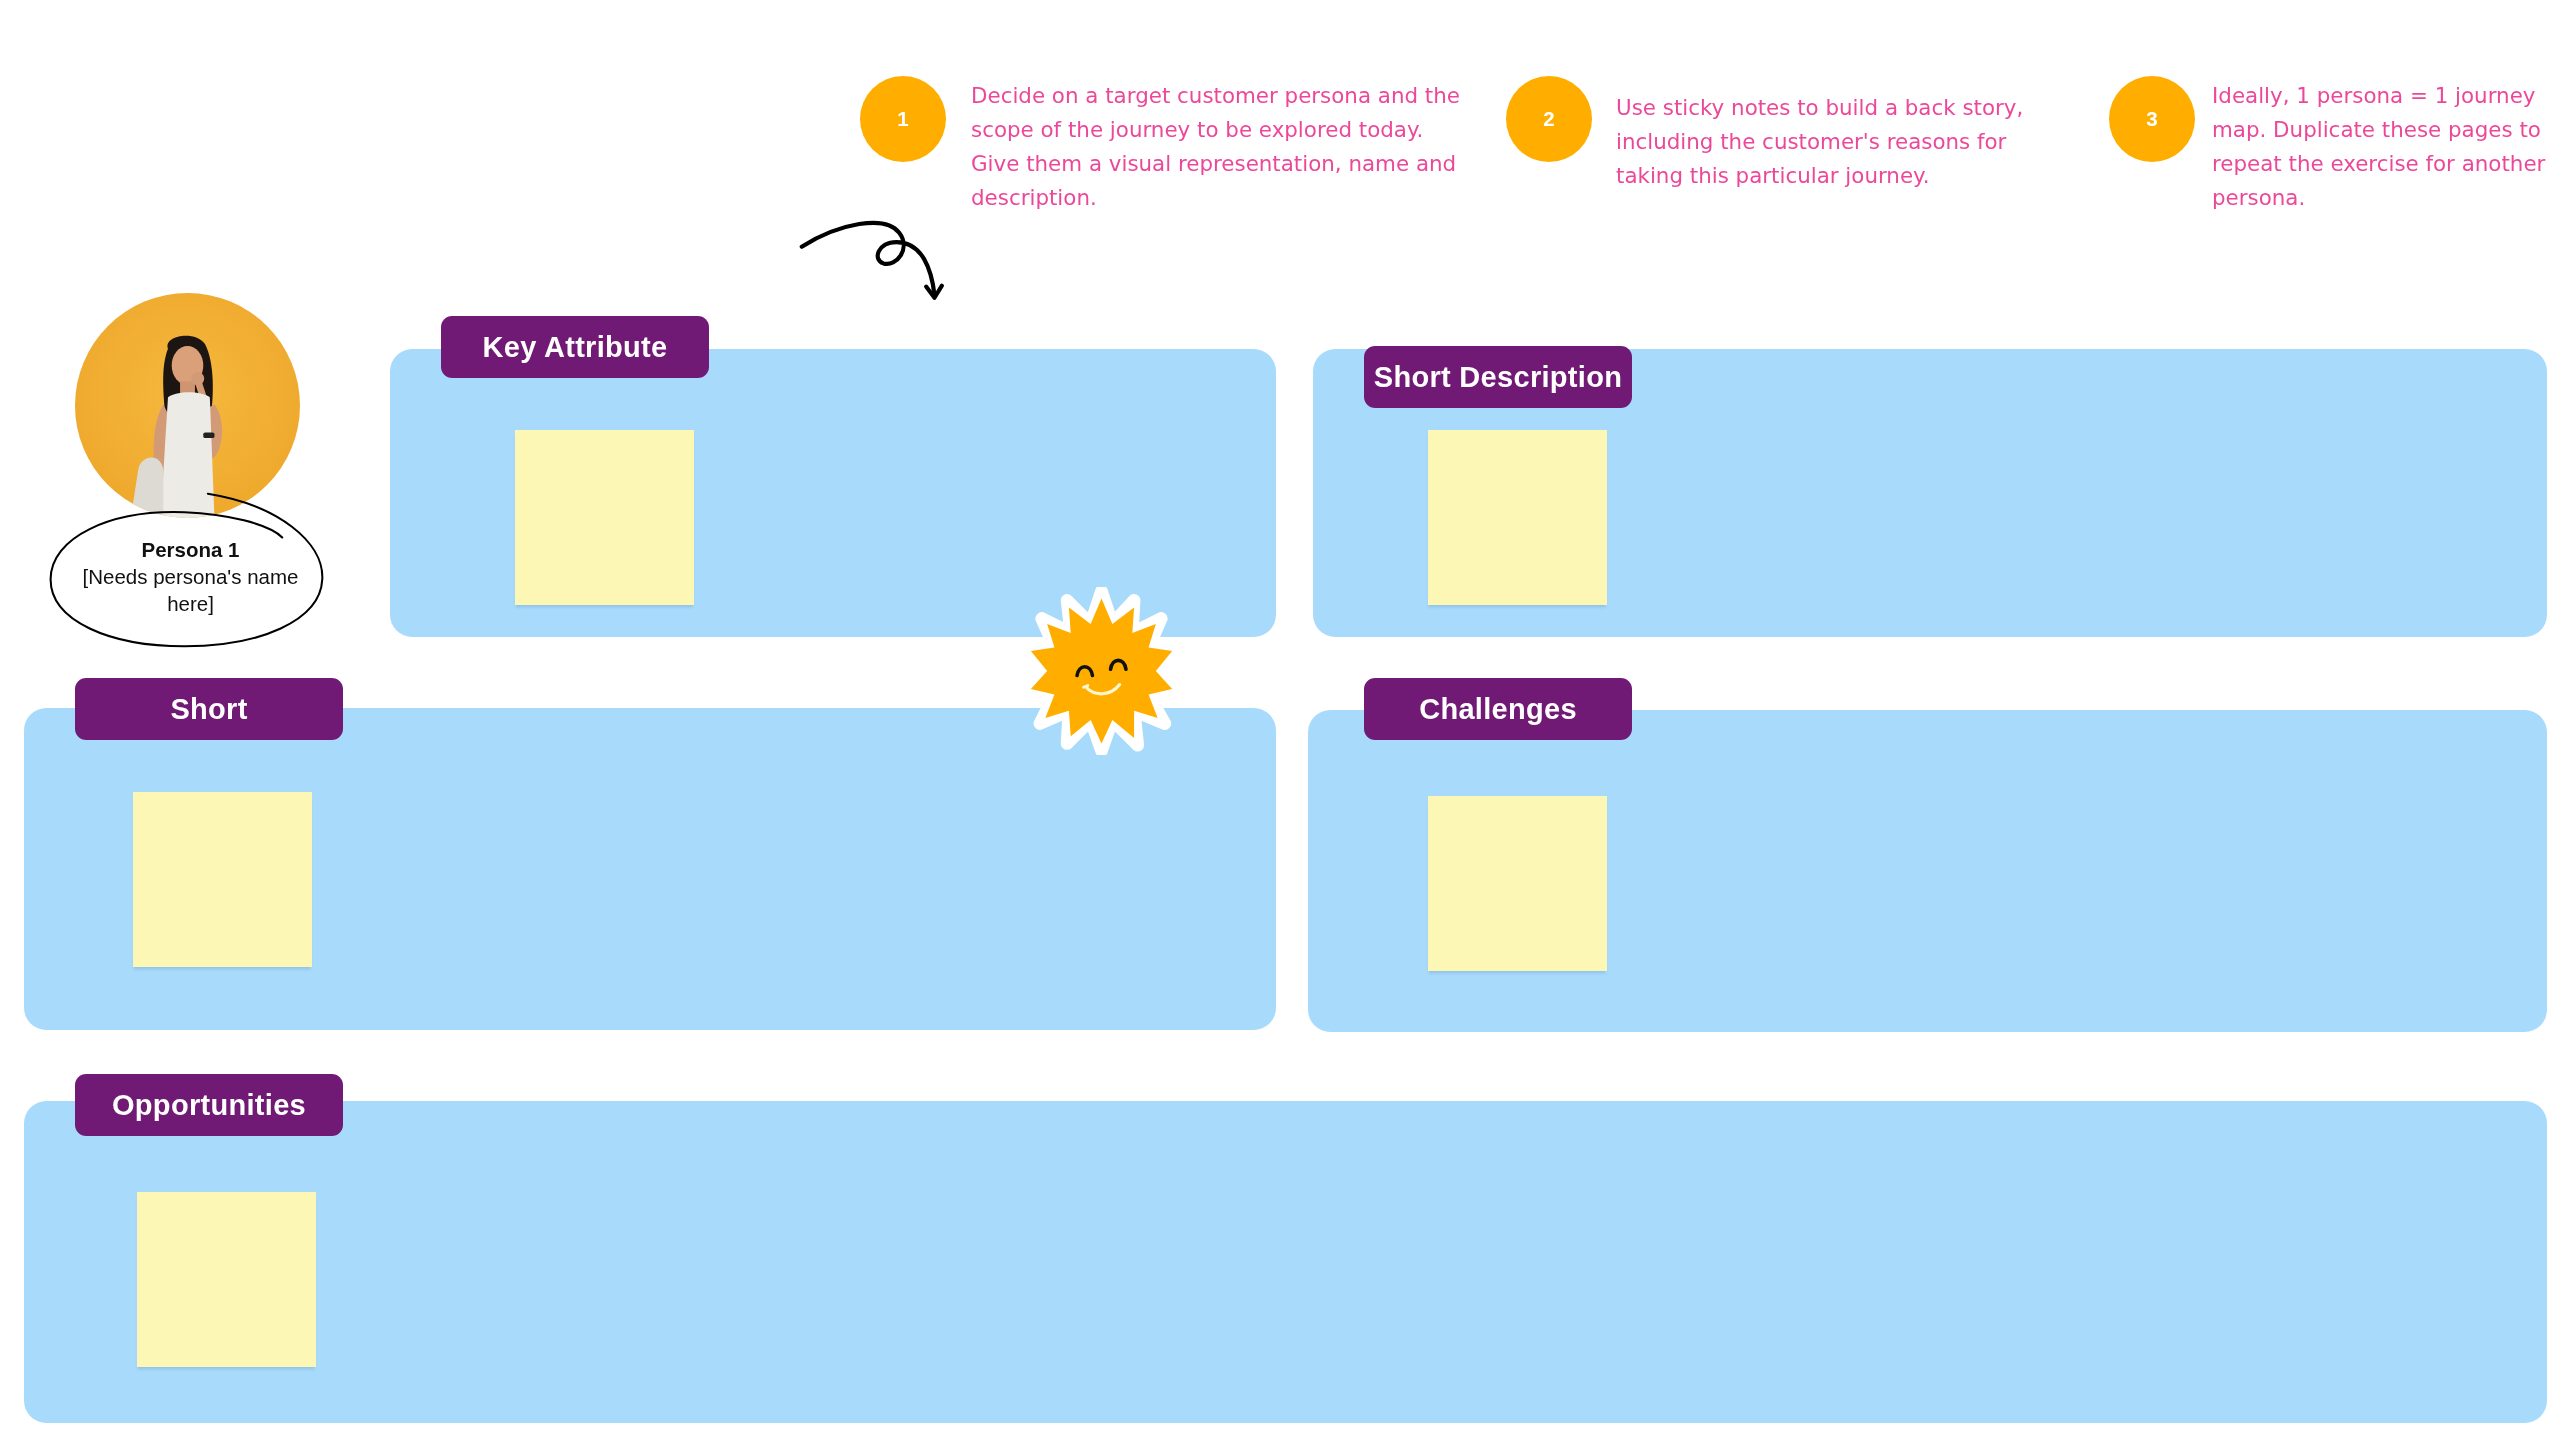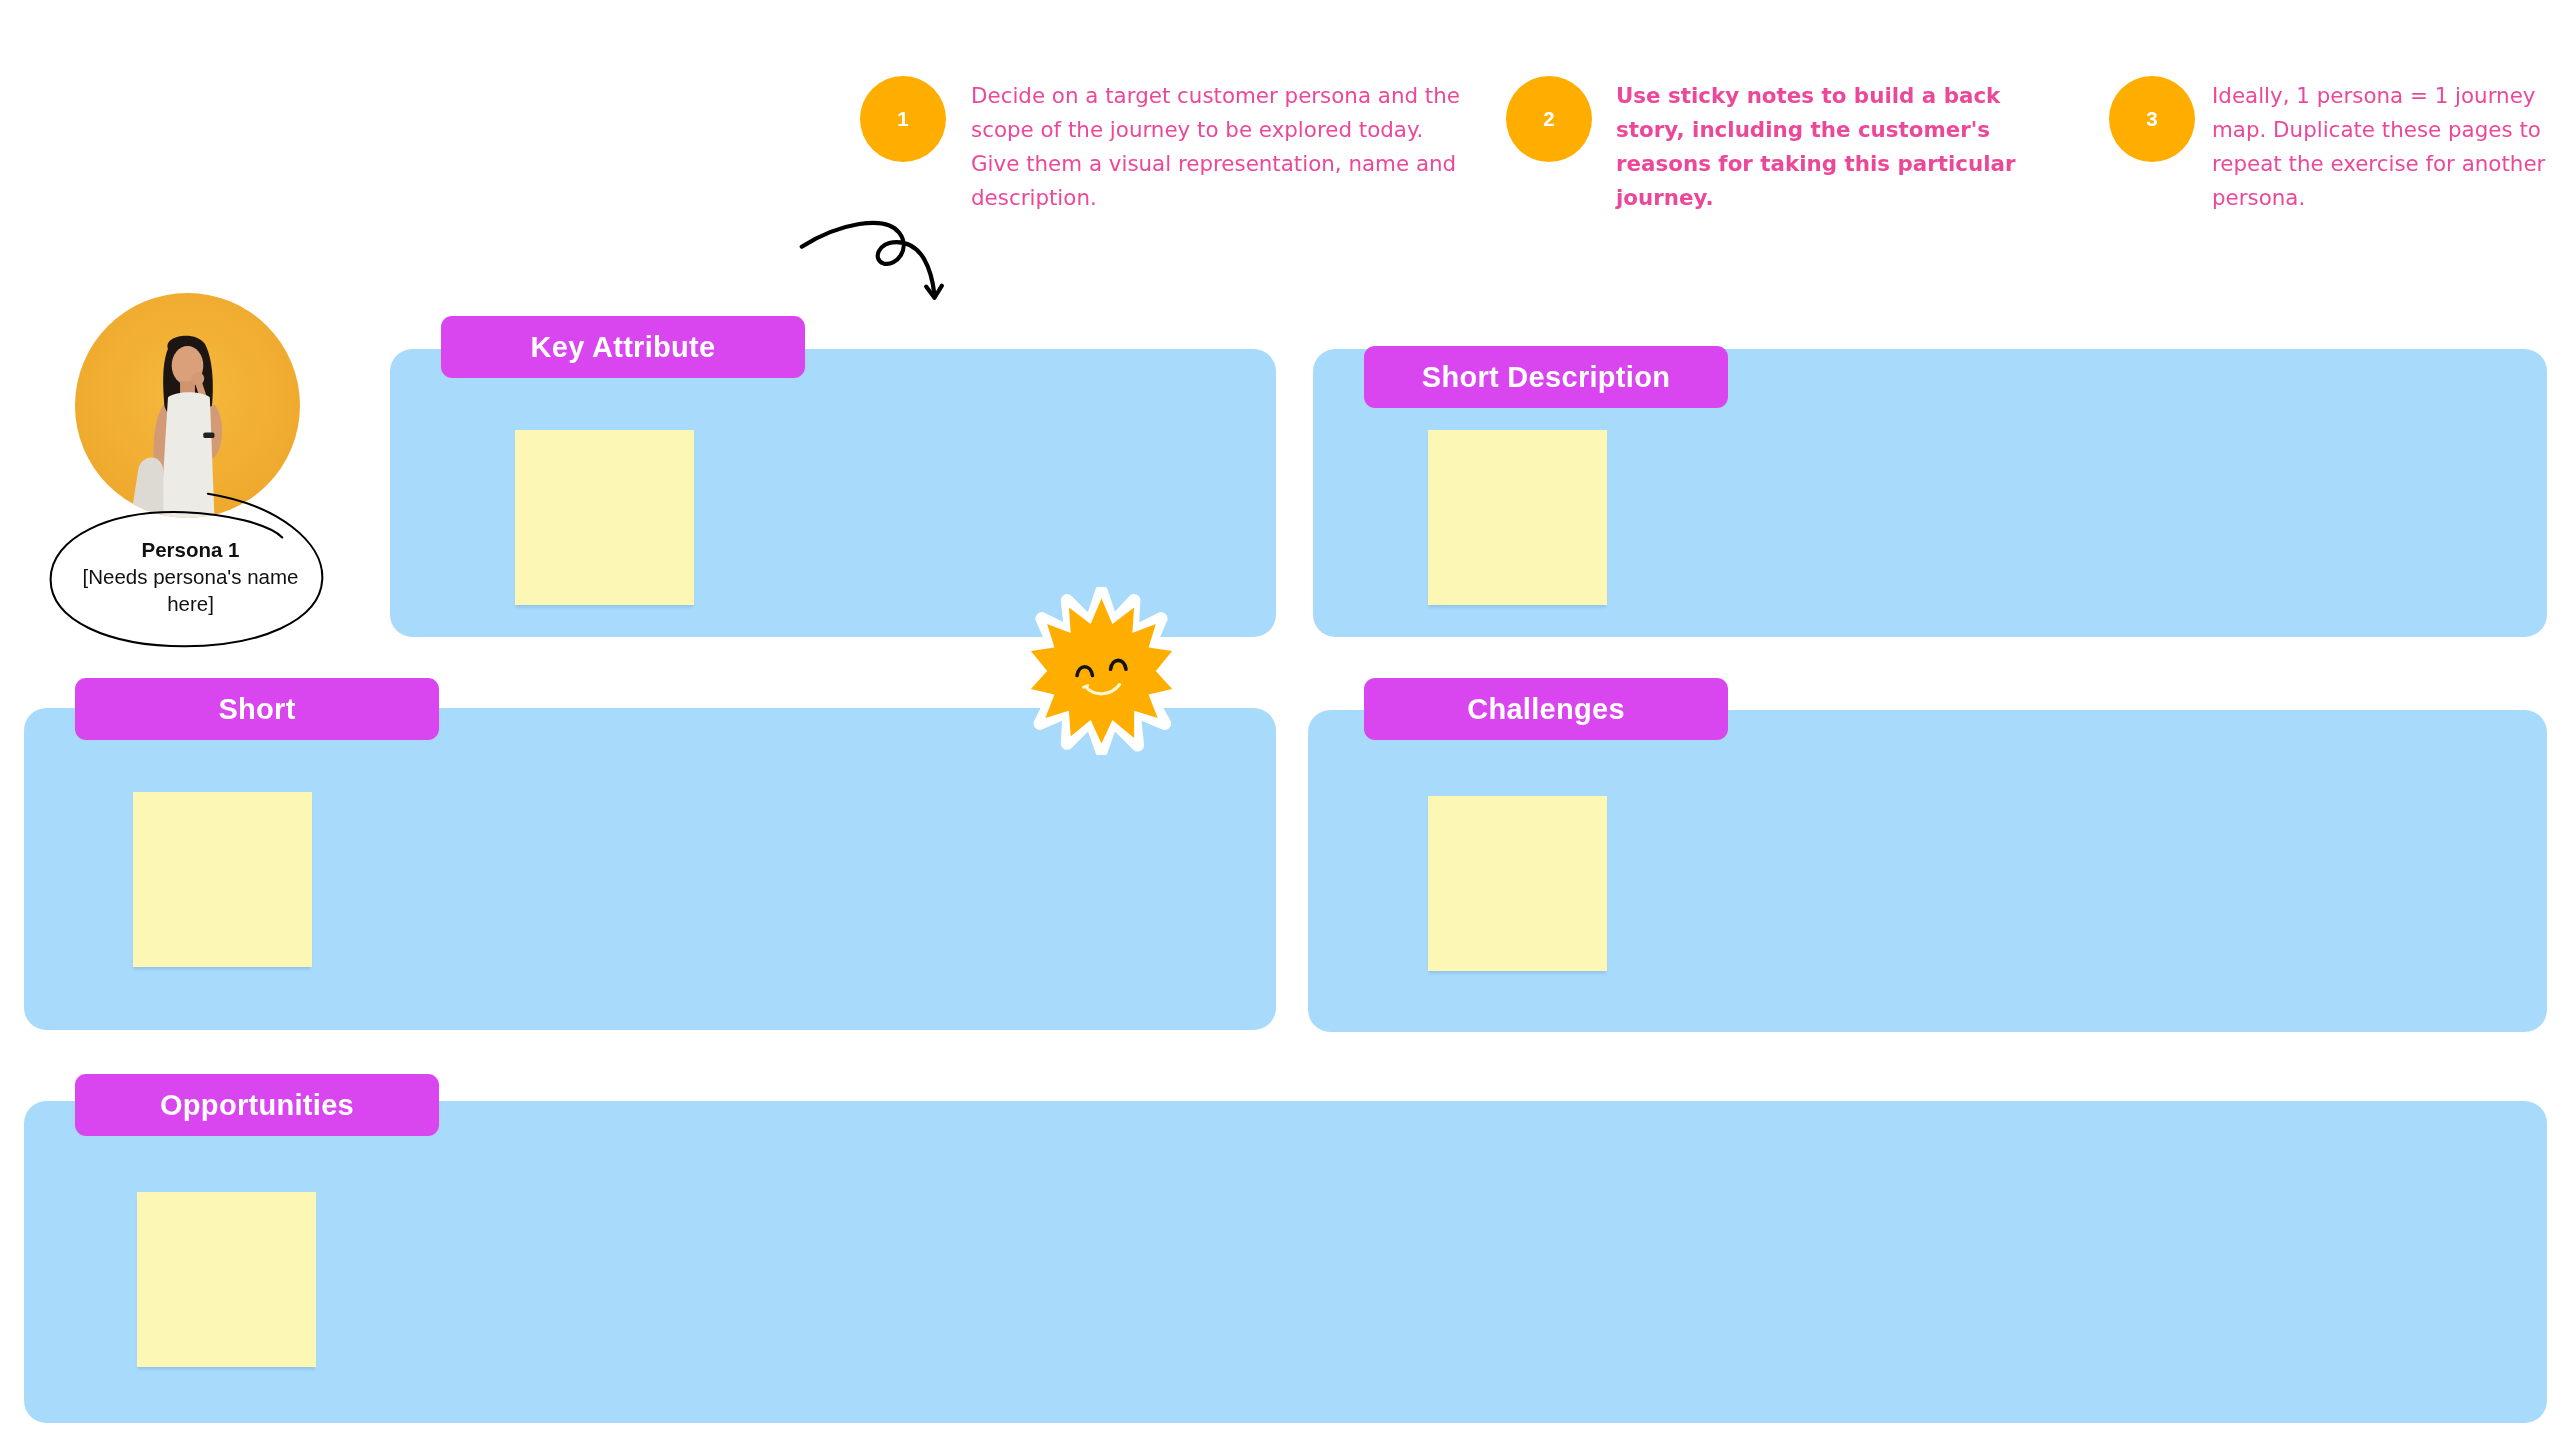--- a/index.html
+++ b/index.html
@@ -33,21 +33,21 @@
   .persona-bubble { position: absolute; left: 45px; top: 486px; width: 281px; height: 168px; }
   .persona-text {
     position: absolute; left: 65px; top: 536px; width: 251px; text-align: center;
     font-family: Liberation Sans, sans-serif; font-size: 20.5px; line-height: 27px; color: #111;
   }
   .persona-name { font-weight: 700; display: block; }
   .persona-sub { display: block; }
 
   .panel { position: absolute; background: #A8DAFC; border-radius: 22.4px; }
   .tab {
-    position: absolute; width: 364px; height: 62px; background: #d946ef; border-radius: 11.2px;
+    position: absolute; width: 268px; height: 62px; background: #701a75; border-radius: 11.2px;
     color: #fff; font-family: "Liberation Sans", sans-serif; font-weight: 700; font-size: 29px;
     display: flex; align-items: center; justify-content: center; letter-spacing: 0.3px;
   }
   .sticky {
     position: absolute; width: 179px; height: 175px; background: #FCF7B5;
     box-shadow: 0 3.7px 2.8px -0.9px rgba(110,160,200,0.45);
   }
 
   .sun { position: absolute; left: 1020px; top: 587px; width: 163px; height: 168px; }
 </style>
@@ -58,21 +58,21 @@
 </h1>
 
 <div class="step-circle" style="left:860px; top:76px;">
   <span>1</span>
 </div>
 <div class="step-text" style="left:971px; top:79px; width:494px;">Decide on a target customer persona and the scope of the journey to be explored today. Give them a visual representation, name and description.</div>
 
 <div class="step-circle" style="left:1506px; top:76px;">
   <span>2</span>
 </div>
-<div class="step-text" style="left:1616px; top:79px; width:456px;font-weight:bold;">Use sticky notes to build a back story, including the customer's reasons for taking this particular journey.</div>
+<div class="step-text" style="left:1616px; top:91px; width:456px;">Use sticky notes to build a back story, including the customer's reasons for taking this particular journey.</div>
 
 <div class="step-circle" style="left:2109px; top:76px;">
   <span>3</span>
 </div>
 <div class="step-text" style="left:2212px; top:79px; width:349px;">Ideally, 1 persona = 1 journey map. Duplicate these pages to repeat the exercise for another persona.</div>
 
 <svg class="arrow" viewBox="0 0 180 125">
   <path d="M10 60 C 50 35, 100 25, 115 45 C 128 62, 112 82, 98 78 C 86 74, 92 55, 112 55 C 140 55, 150 85, 153 112" fill="none" stroke="#000" stroke-width="4.5" stroke-linecap="round"></path>
   <path d="M144 103 L153 115 L161 102" fill="none" stroke="#000" stroke-width="4.5" stroke-linecap="round" stroke-linejoin="round"></path>
 </svg>

